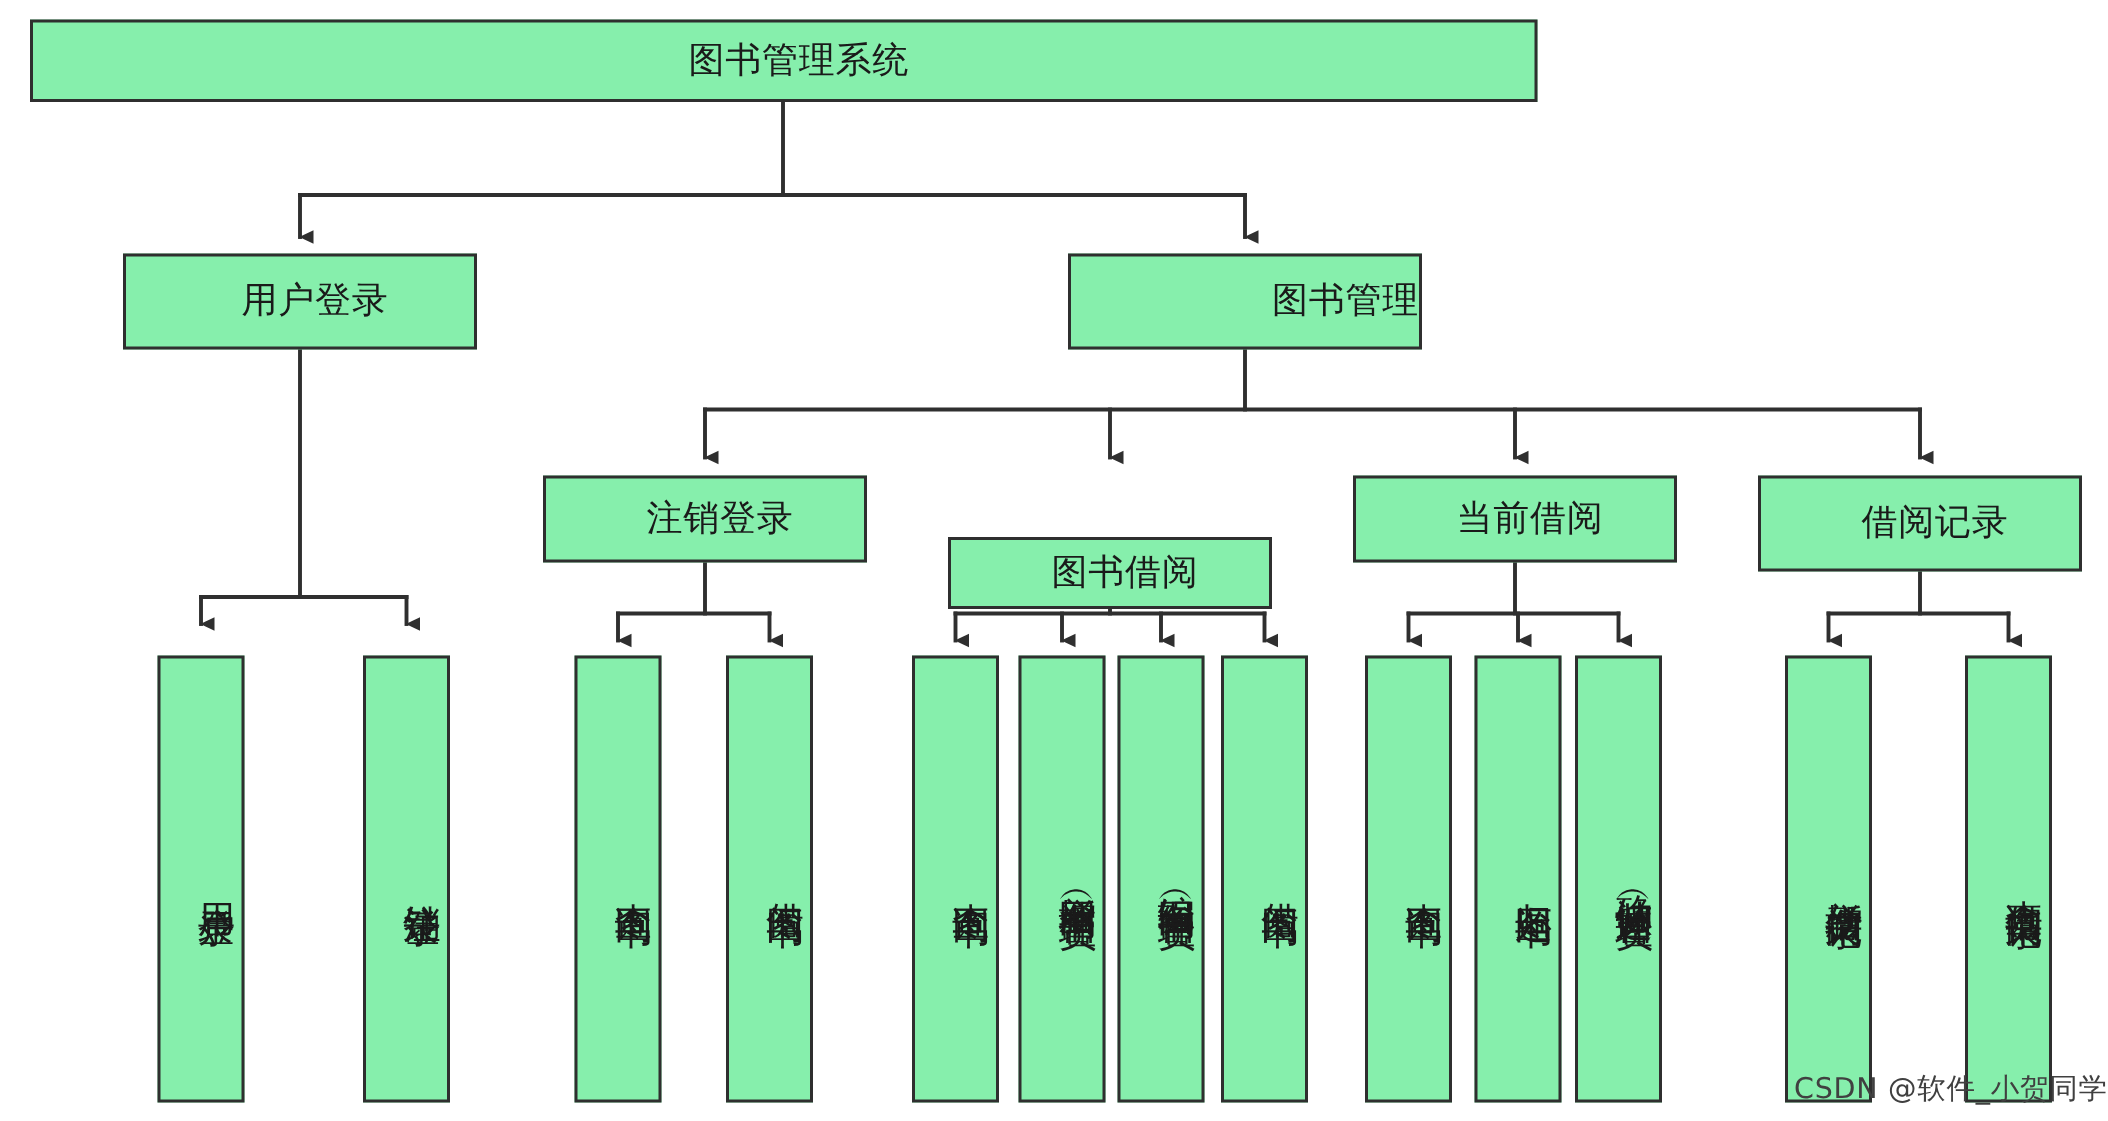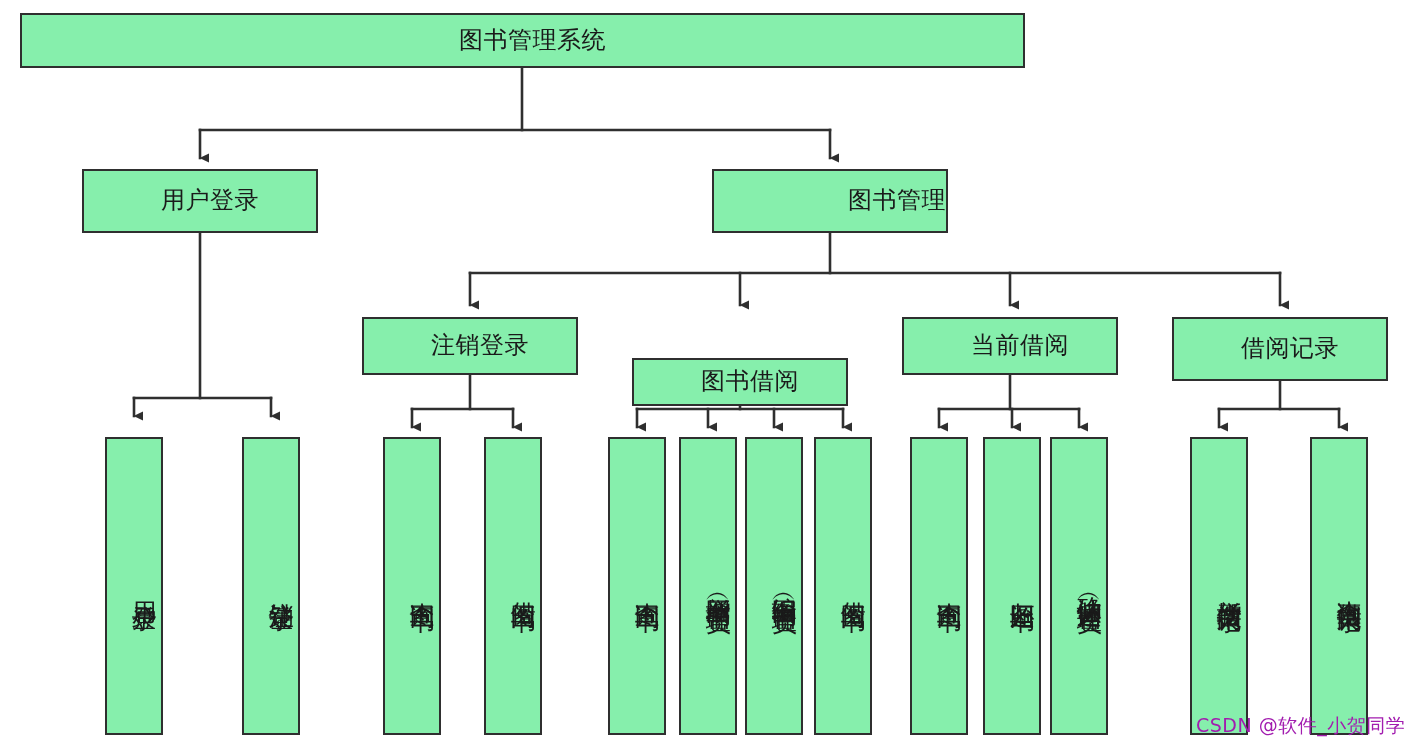--- a/index.html
+++ b/index.html
@@ -51,21 +51,21 @@
     text-orientation: upright;
     font-size: 25px;
     line-height: 1.18;
     letter-spacing: 2px;
     text-align: center;
     white-space: nowrap;
   }
   .watermark {
     position: absolute;
     font-size: 19px;
-    color: #a21caf;
+    color: #404040;
     white-space: nowrap;
     letter-spacing: 0.5px;
   }
 </style>
 </head>
 <body>
 
 <div id="canvas">
 
   <svg id="diagram-svg" viewBox="0 0 1405 747" xmlns="http://www.w3.org/2000/svg">

